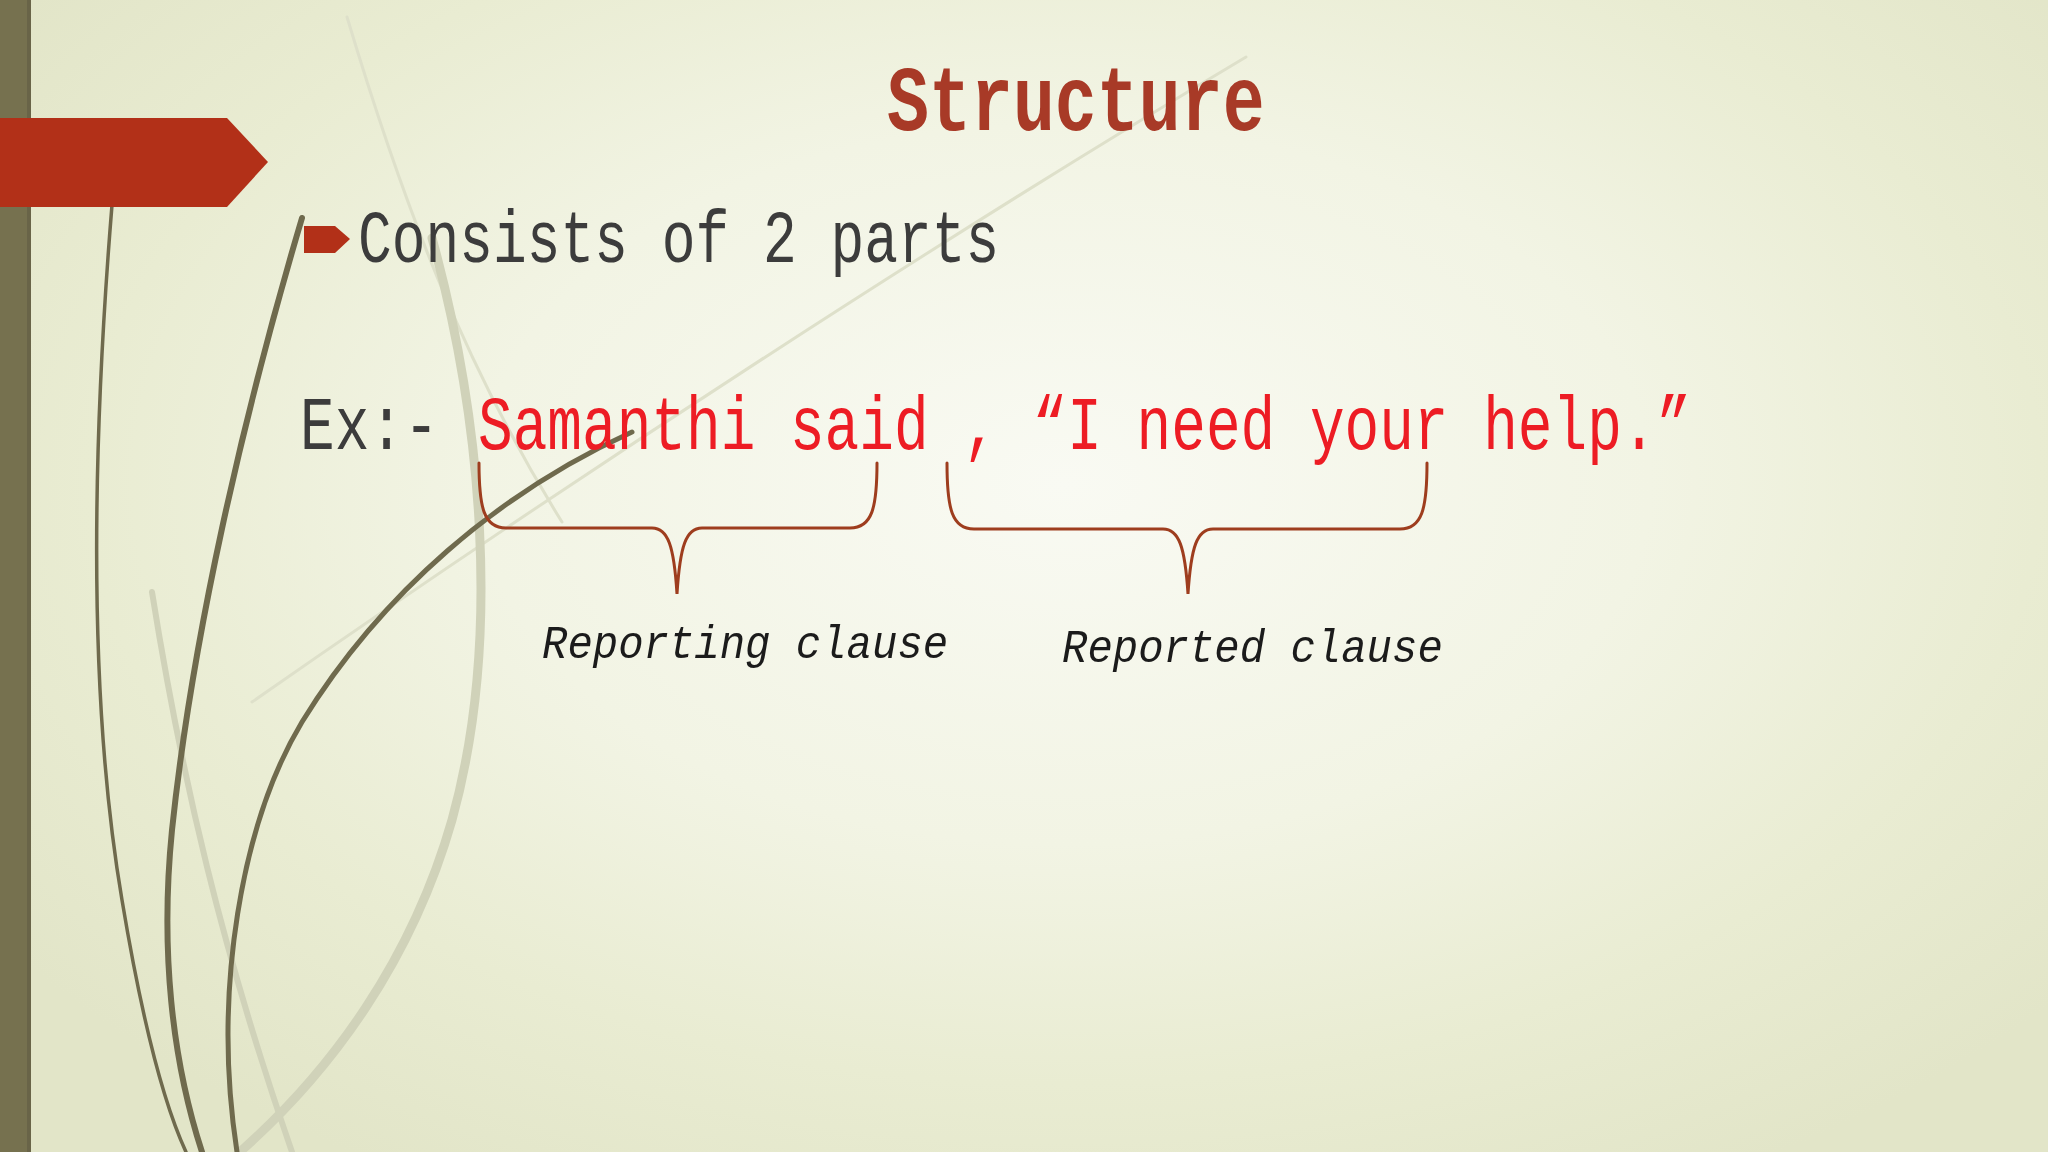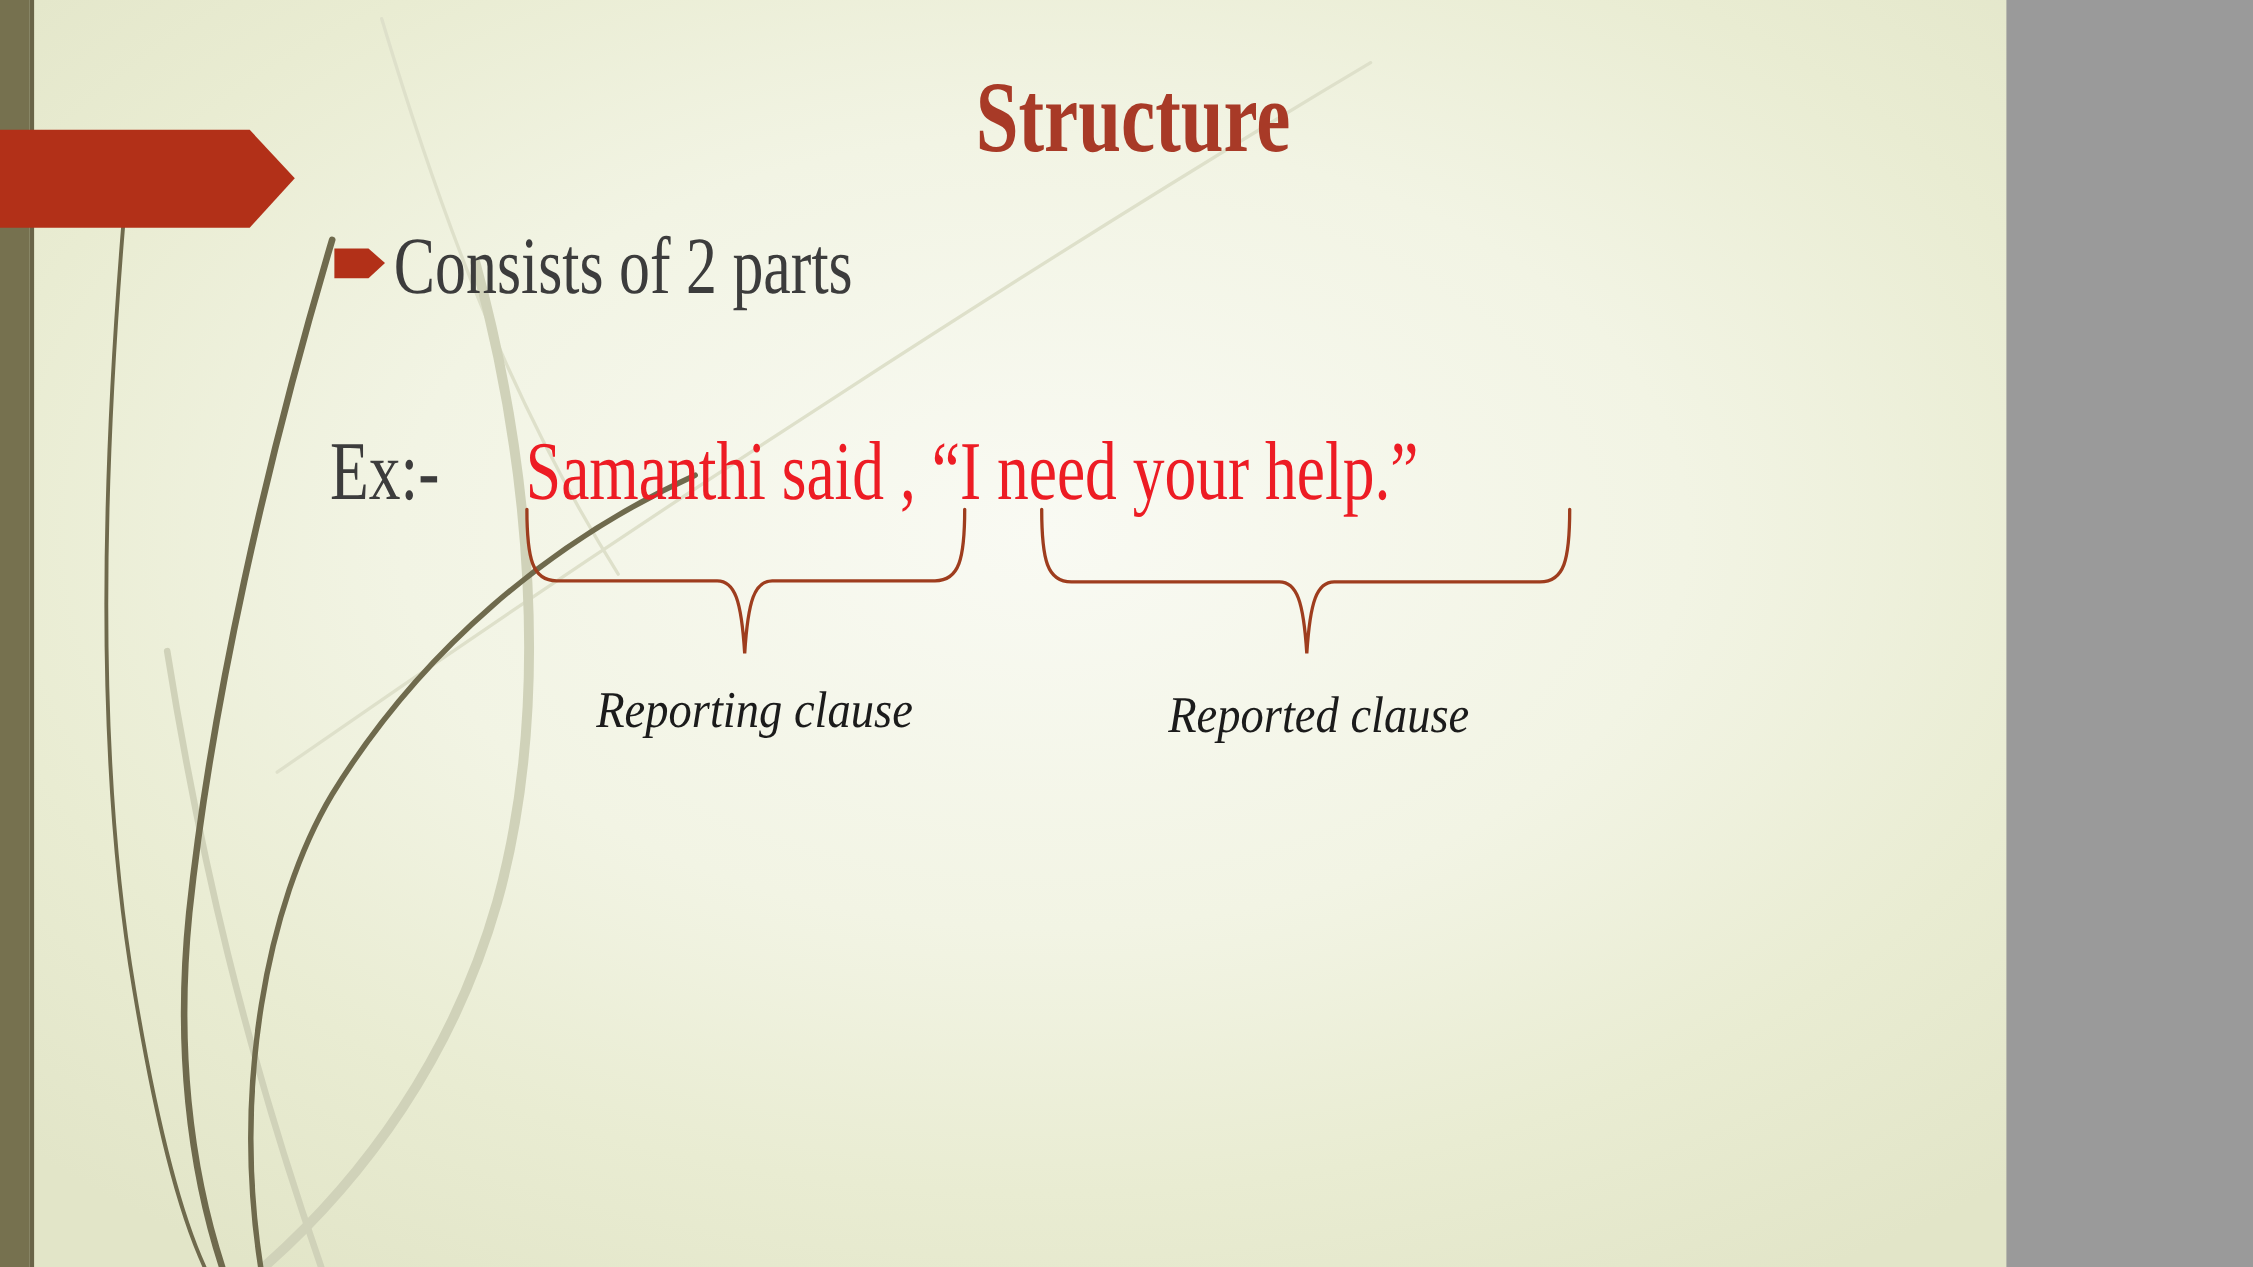--- a/index.html
+++ b/index.html
@@ -1,21 +1,21 @@
 <!DOCTYPE html>
 <html><head>
 <meta charset="utf-8">
 <style>
   html,body{margin:0;padding:0;background:#9a9a9a;}
   .slide{
     position:relative;
-    width:1824px;height:1152px;
+    width:2048px;height:1152px;
     overflow:hidden;
     background:radial-gradient(ellipse 1300px 800px at 52% 42%, #f9faf3 0%, #f2f4e4 45%, #e9ecd2 75%, #e2e5c8 100%);
-    font-family:Liberation Serif, serif;
+    font-family:Liberation Mono, monospace;
   }
   svg.layer{position:absolute;left:0;top:0;width:2048px;height:1152px;}
   .txt{position:absolute;line-height:1.2;white-space:nowrap;transform-origin:0 0;}
   .title{
     left:887px;top:51px;
     font-size:92px;font-weight:700;color:#a83a27;
     transform:scaleX(0.76);
   }
   .bullet-row{left:358px;top:198px;font-size:74px;color:#3c3c3c;transform:scaleX(0.76);}
   .ex-prefix{left:300px;top:384px;font-size:76px;color:#3c3c3c;transform:scaleX(0.76);}

